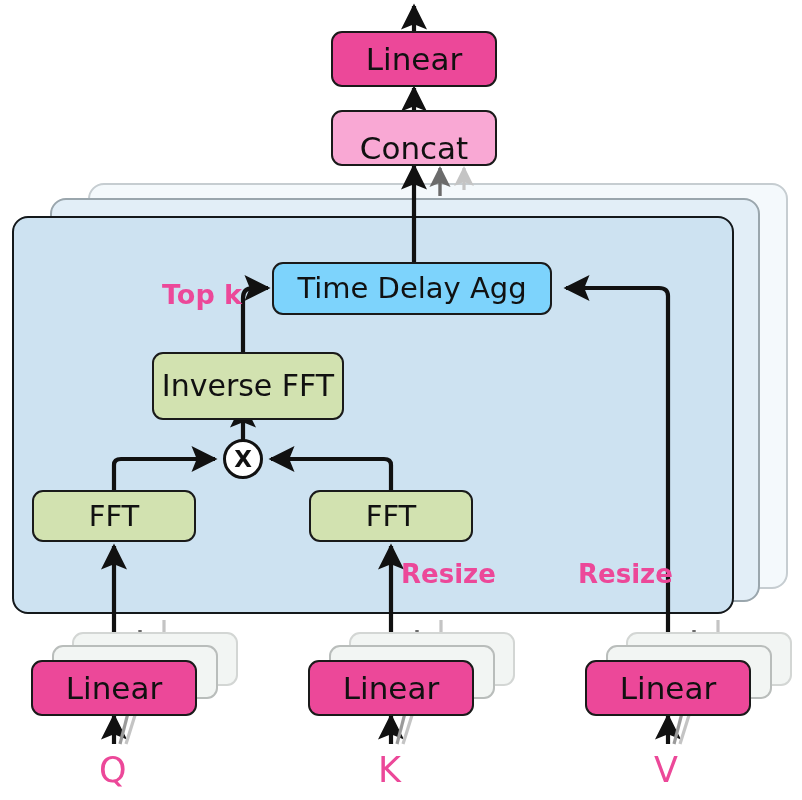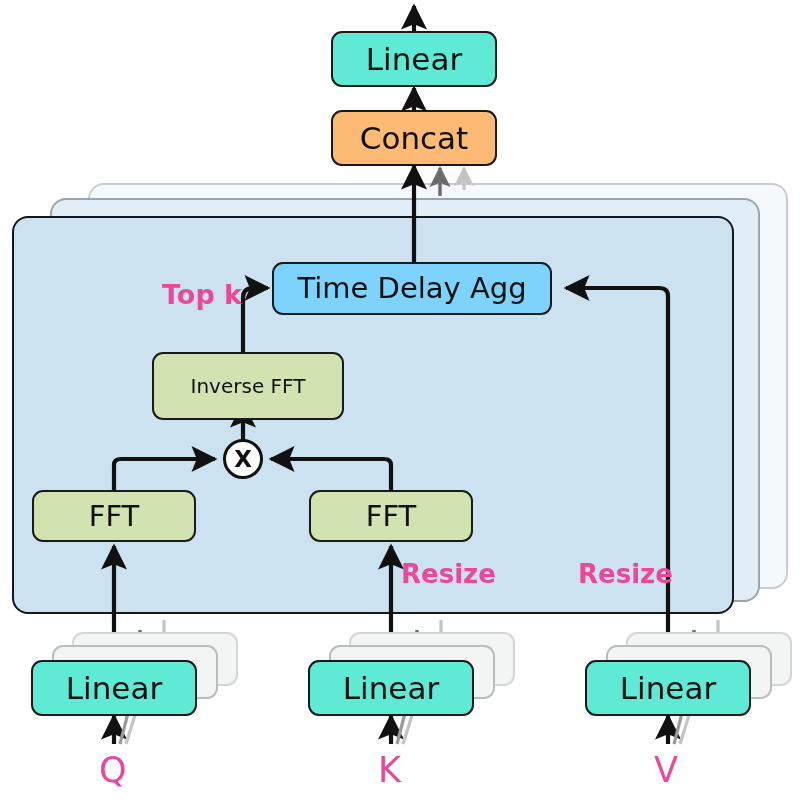--- a/index.html
+++ b/index.html
@@ -7,22 +7,22 @@
        font-family:"DejaVu Sans","Liberation Sans",sans-serif;}
   #canvas{position:relative;width:802px;height:800px;background:#fff;}
   svg#wires{position:absolute;left:0;top:0;width:802px;height:800px;pointer-events:none;}
 
   
   .node{position:absolute;box-sizing:border-box;display:flex;align-items:center;
         justify-content:center;border:2.5px solid #1a1a1a;border-radius:11px;
         color:#111;white-space:nowrap;}
   .node .lbl{line-height:1;}
 
-  .n-gray  {background:#5eead4;}
-  .n-yellow{background:#fdba74;}
+  .n-gray  {background:#ec4899;}
+  .n-yellow{background:#f9a8d4;align-items:flex-end;}
   .node.n-purple{background:#7dd3fc;}
   .node.n-green {background:#d2e2b0;}
 
   
   .ghost{position:absolute;box-sizing:border-box;border-radius:11px;
          background:#f2f5f3;}
   .ghost.g1{border:2px solid #b9bdbb;}
   .ghost.g2{border:2px solid #d3d6d4;}
 
   
@@ -118,21 +118,21 @@
   </div>
 
   <div class="node n-yellow" style="left:331px;top:110px;width:166px;height:56px;font-size:31px;">
     <span class="lbl">Concat</span>
   </div>
 
   <div class="node n-purple" style="left:272px;top:262px;width:280px;height:53px;font-size:29px;">
     <span class="lbl">Time Delay Agg</span>
   </div>
 
-  <div class="node n-green" style="left:152px;top:352px;width:192px;height:68px;font-size:20px;">
+  <div class="node n-green" style="left:152px;top:352px;width:192px;height:68px;font-size:30px;">
     <span class="lbl">Inverse FFT</span>
   </div>
 
   <div class="mul" style="left:223px;top:439px;">
     <span>X</span>
   </div>
 
   <div class="node n-green" style="left:32px;top:490px;width:164px;height:52px;font-size:29px;">
     <span class="lbl">FFT</span>
   </div>

